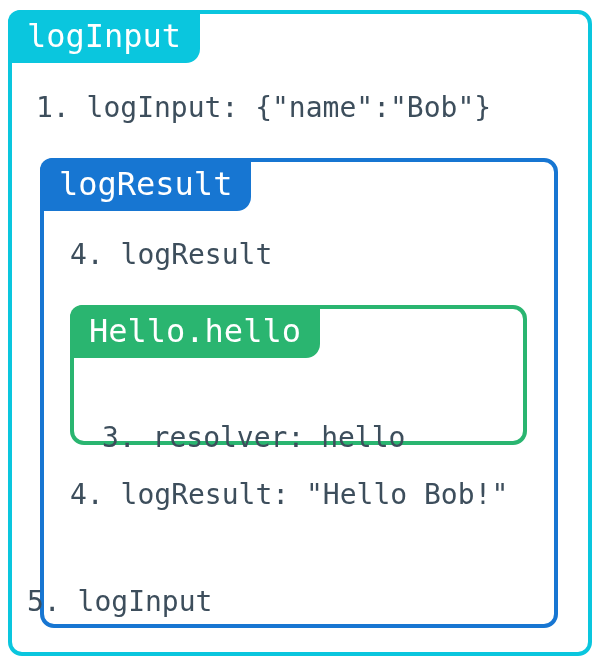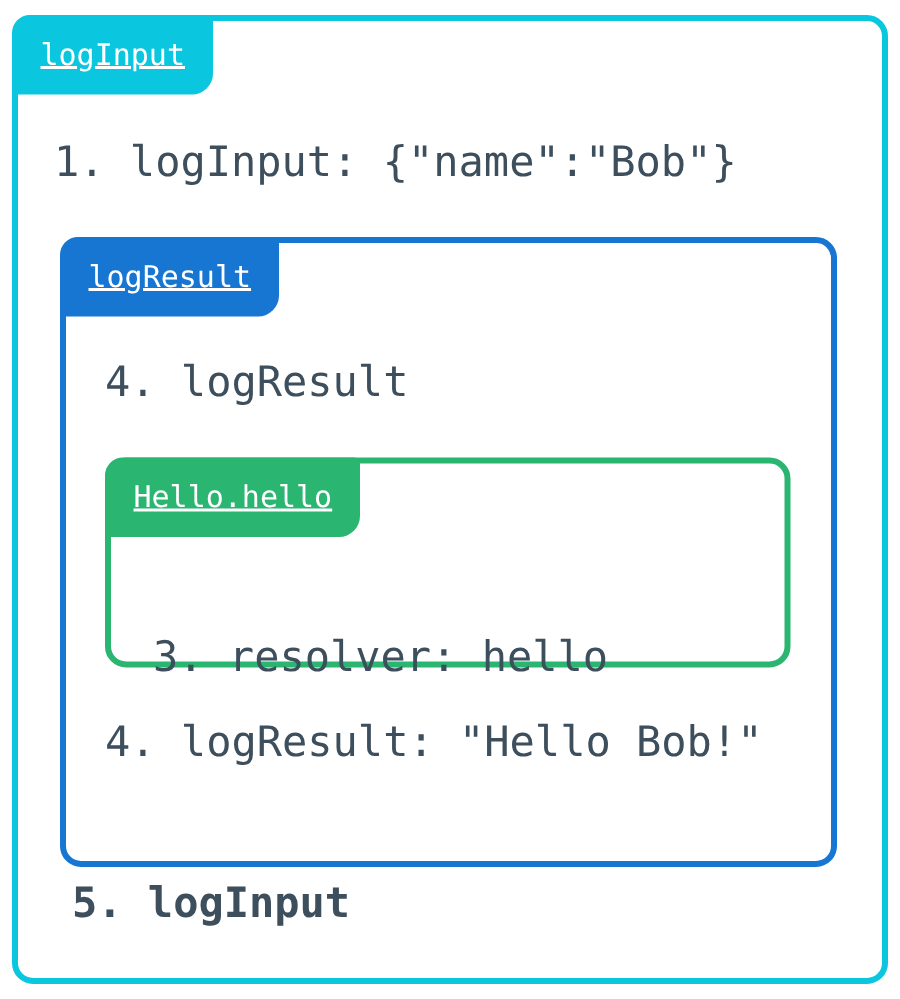--- a/index.html
+++ b/index.html
@@ -26,58 +26,57 @@
     left: 8px;
     top: 10px;
     width: 584px;
     height: 646px;
     border-color: var(--outer-accent, #0ac6de);
   }
   .box-middle {
     left: 28px;
     top: 144px;
     width: 518px;
-    height: 420px;
+    height: 470px;
     border-color: var(--middle-accent, #1776d2);
   }
   .box-inner {
     left: 26px;
     top: 143px;
     width: 457px;
     height: 140px;
     border-color: var(--inner-accent, #2ab570);
   }
   .tab {
     position: absolute;
     top: -4px;
     left: -4px;
     height: 53px;
     line-height: 53px;
     padding: 0 19px;
-    font-size: 20px;
+    font-size: 32px;
     color: var(--label-text, #ffffff);
     border-radius: 12px 4px 14px 0;
     white-space: nowrap;
-    text-decoration: underline;
   }
   .tab-outer  { background: var(--outer-accent,  #0ac6de); }
   .tab-middle { background: var(--middle-accent, #1776d2); }
   .tab-inner  { background: var(--inner-accent,  #2ab570); }
   .line {
     position: absolute;
     font-size: 28px;
     line-height: 30px;
     color: var(--text, #3d4e5c);
     white-space: pre;
   }
   .line-1 { left: 24px; top: 79px;  }
   .line-2 { left: 26px; top: 78px;  }
   .line-3 { left: 28px; top: 86px; margin-top: 28px;  }
   .line-4 { left: 26px; top: 318px; }
-  .line-5 { left: 36px; top: 573px; font-weight: bold; }
+  .line-5 { left: 15px; top: 573px; }
 </style>
 </head>
 <body>
 
 <div class="canvas">
   <div class="box box-outer">
     <div class="tab tab-outer">logInput</div>
     <div class="line line-1">1. logInput: {"name":"Bob"}</div>
 
     <div class="box box-middle">

